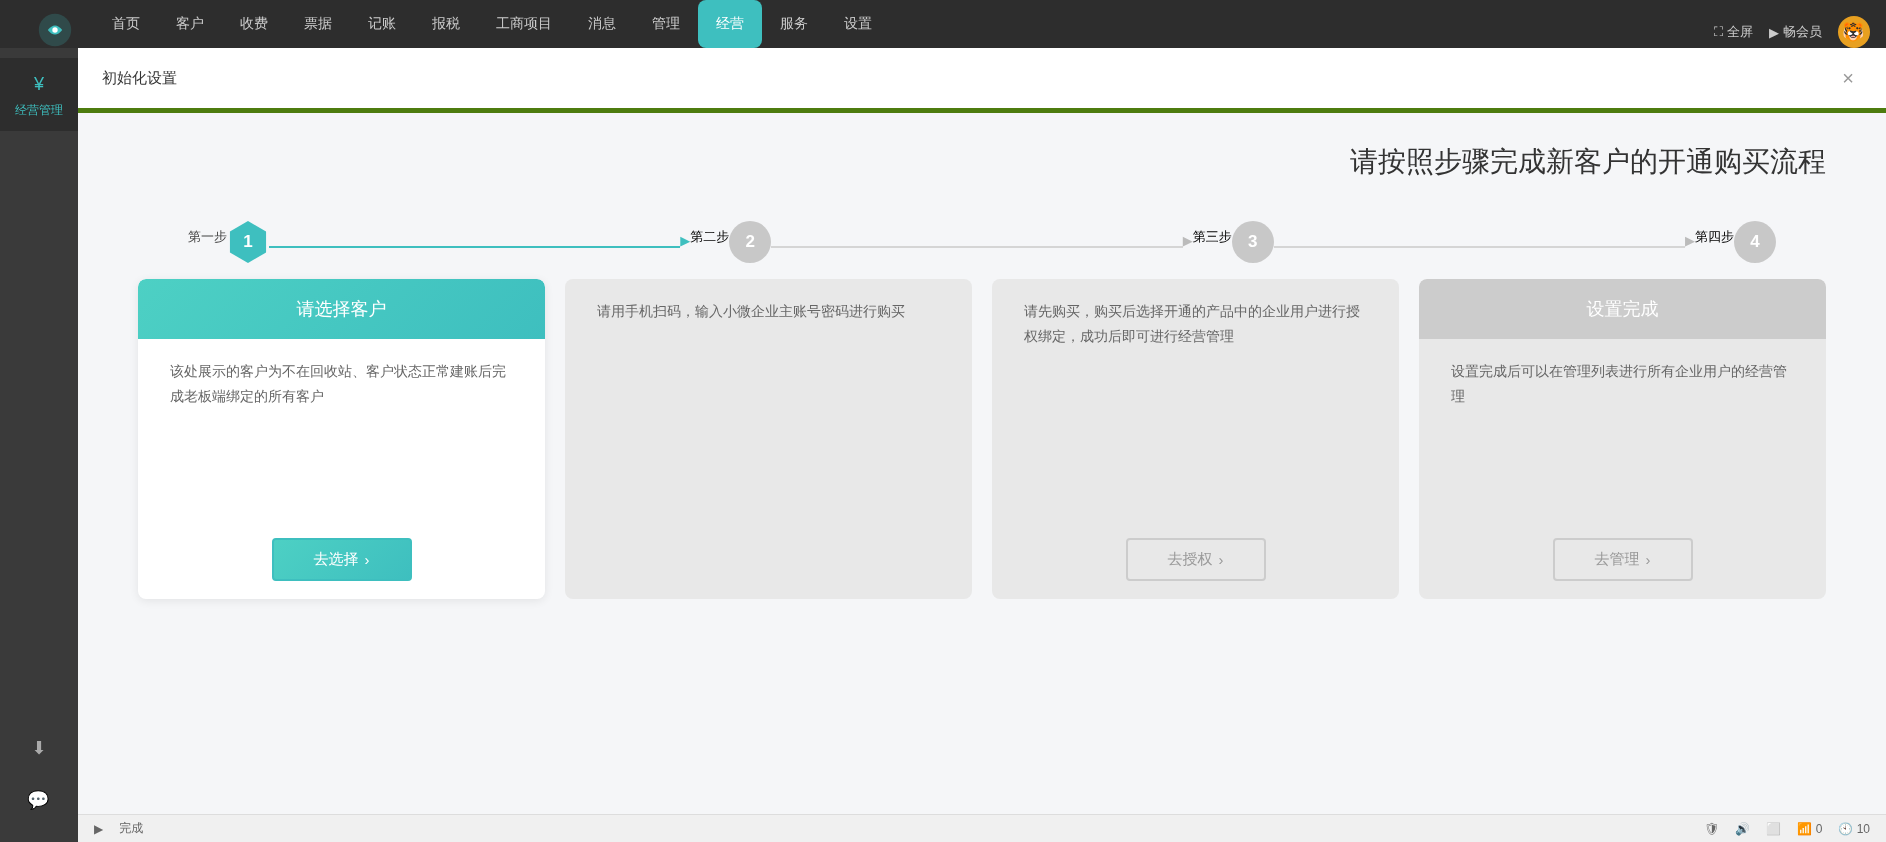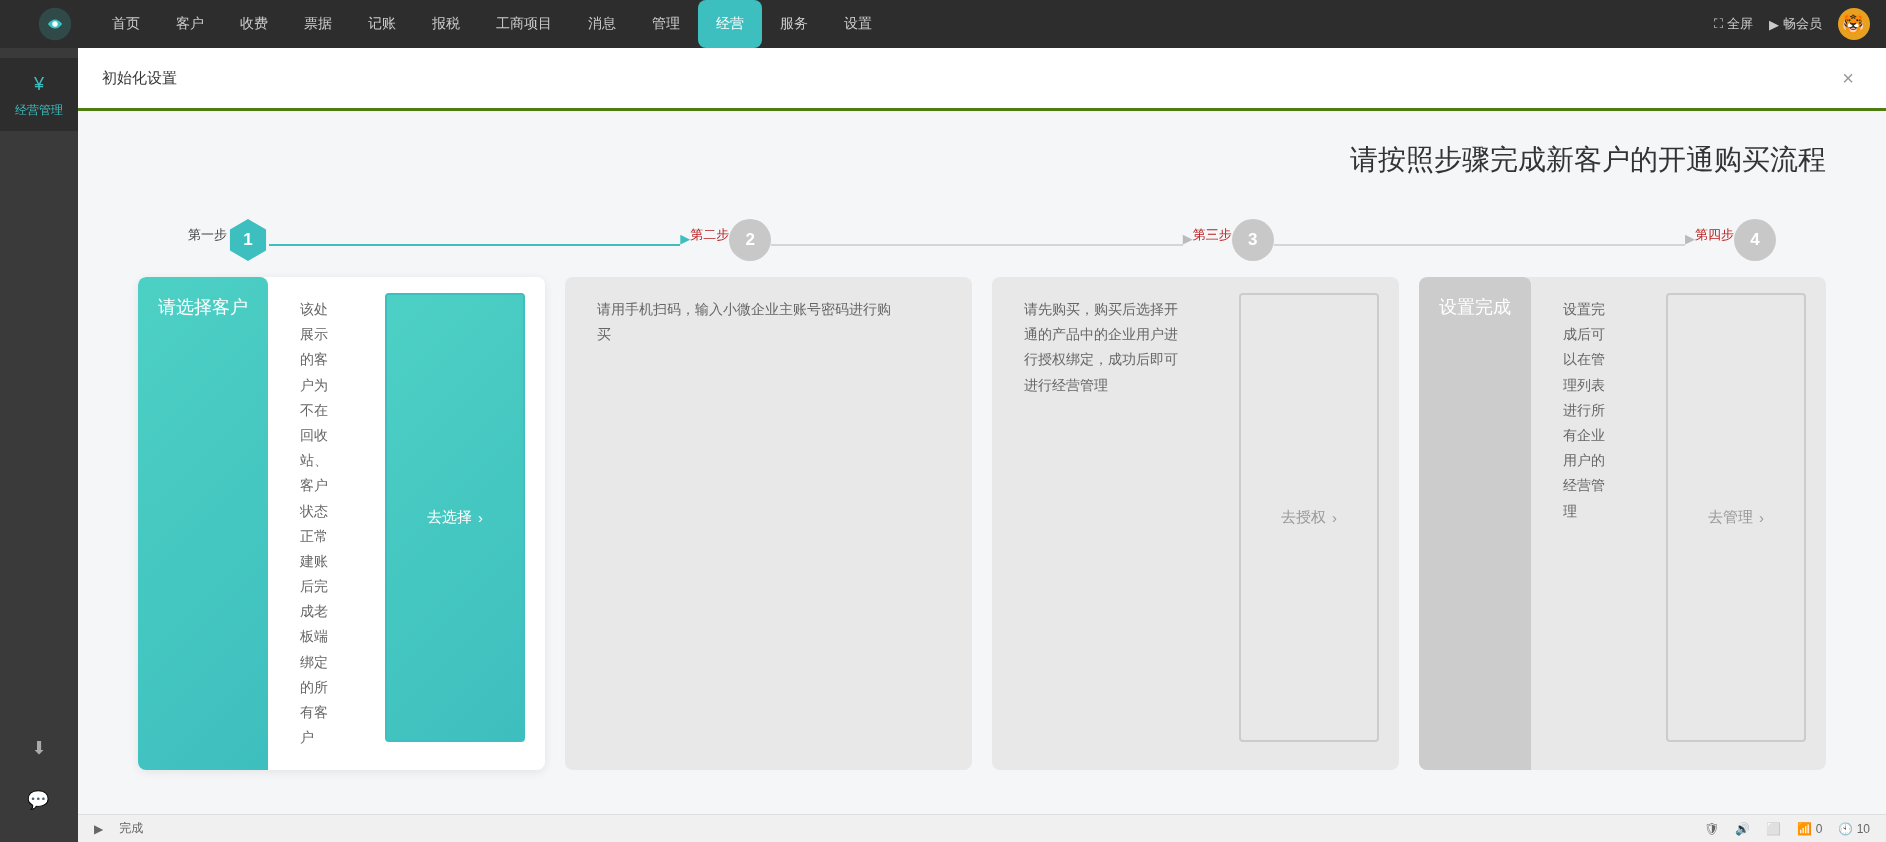--- a/index.html
+++ b/index.html
@@ -3,21 +3,21 @@
   <meta charset="utf-8">
   <style>
     * { box-sizing: border-box; margin: 0; padding: 0; }
     body { font-family: "Microsoft YaHei", "PingFang SC", sans-serif; background: #f0f2f5; width: 1886px; height: 842px; overflow: hidden; }
 
     
     .top-nav {
       height: 48px;
       background: #2d2d2d;
       display: flex;
-      align-items: center;
+      align-items: flex-end;
       padding: 0 16px;
       gap: 0;
     }
     .nav-logo {
       width: 78px;
       display: flex;
       align-items: center;
       justify-content: center;
     }
     .nav-logo svg { width: 36px; height: 36px; }
@@ -125,21 +125,21 @@
       overflow: hidden;
     }
 
     
     .page-header {
       background: #fff;
       padding: 16px 24px;
       display: flex;
       align-items: center;
       justify-content: space-between;
-      border-bottom: 3px solid #4d7c0f;
+      border-bottom: 5px solid #4d7c0f;
     }
     .page-title {
       font-size: 15px;
       color: #333;
     }
     .close-btn {
       width: 28px;
       height: 28px;
       display: flex;
       align-items: center;
@@ -168,21 +168,21 @@
       display: flex;
       gap: 20px;
       margin-top: 10px;
     }
     .step-card {
       flex: 1;
       background: #e8e8e8;
       border-radius: 8px;
       padding: 0;
       display: flex;
-      flex-direction: row;
+      flex-direction: column;
       min-height: 320px;
       overflow: hidden;
     }
     .step-card.active {
       background: #fff;
       box-shadow: 0 2px 10px rgba(0,0,0,0.08);
     }
     .card-header {
       padding: 18px 20px;
       text-align: center;
@@ -195,21 +195,21 @@
       background: linear-gradient(135deg, #4dd0c4, #3ebfbf);
     }
     .card-body {
       padding: 20px 32px;
       flex: 1;
       color: #666;
       font-size: 14px;
       line-height: 1.8;
     }
     .card-footer {
-      padding: 16px 20px 28px;
+      padding: 16px 20px 18px;
       display: flex;
       justify-content: center;
     }
     .card-btn {
       padding: 10px 40px;
       border: 2px solid #ccc;
       background: transparent;
       color: #999;
       border-radius: 4px;
       font-size: 15px;
@@ -250,21 +250,21 @@
       padding: 0 50px;
       margin-bottom: 16px;
     }
     .step-block {
       display: flex;
       align-items: center;
       min-width: 80px;
     }
     .step-num-label {
       font-size: 13px;
-      color: #b91c1c;
+      color: #000000;
       margin-bottom: 10px;
     }
     .step-num-label.step-active { color: #444; font-weight: 500; }
     .step-dot {
       width: 42px;
       height: 42px;
       border-radius: 50%;
       background: #c8c8c8;
       display: flex;
       align-items: center;

